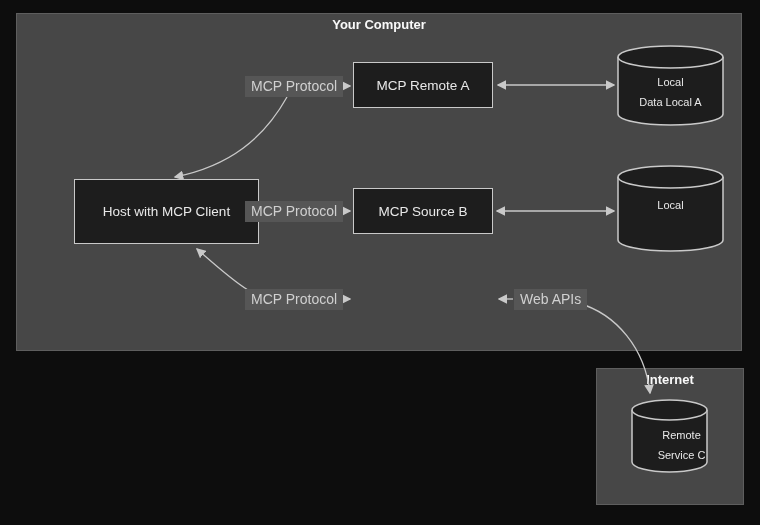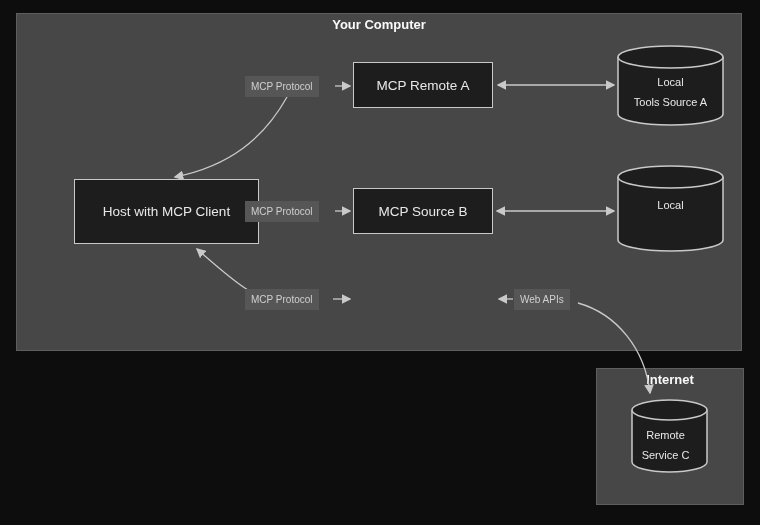--- a/index.html
+++ b/index.html
@@ -28,33 +28,33 @@
     position:absolute;background:var(--node_bg);
     border:1.5px solid var(--stroke);box-sizing:border-box;
     display:flex;flex-direction:column;align-items:center;justify-content:center;
     color:var(--node_text);font-size:13.5px;line-height:21px;text-align:center;
   }
   #host-box{left:39px;top:179px;width:185px;height:65px;margin-left:35px;}
   .server-box{left:353px;width:140px;height:46px;}
   #server-a{top:62px;} #server-b{top:188px;} #server-c{top:276px;}
   .edge-label{
     position:absolute;background:var(--label_bg);color:var(--label_text);
-    font-size:10px;line-height:17px;padding:2px 6px;white-space:nowrap;
+    font-size:14px;line-height:17px;padding:2px 6px;white-space:nowrap;
   }
   #label-protocol-a{left:245px;top:76px;}
   #label-protocol-b{left:245px;top:201px;}
   #label-protocol-c{left:245px;top:289px;}
   #label-web-apis{left:514px;top:289px;}
   .cyl-text{
     position:absolute;color:var(--node_text);font-size:11px;line-height:20px;
     text-align:center;
   }
   #cyl-a-text{left:618px;top:72px;width:105px;}
   #cyl-b-text{left:618px;top:195px;width:105px;}
-  #cyl-c-text{left:628px;top:425px;width:75px;}
+  #cyl-c-text{left:644px;top:425px;width:75px;}
 </style>
 </head>
 <body>
 
 <div id="stage">
 
   <div id="your-computer" class="container-box">
     <div class="container-title" style="top:3px;">Your Computer</div>
   </div>
 
@@ -112,21 +112,21 @@
     <div>MCP Source B</div>
   </div>
 
   <div id="label-protocol-a" class="edge-label">MCP Protocol</div>
   <div id="label-protocol-b" class="edge-label">MCP Protocol</div>
   <div id="label-protocol-c" class="edge-label">MCP Protocol</div>
   <div id="label-web-apis" class="edge-label">Web APIs</div>
 
   <div id="cyl-a-text" class="cyl-text">
     <div>Local</div>
-    <div>Tools Source A</div>
+    <div>Data Local A</div>
   </div>
   <div id="cyl-b-text" class="cyl-text">
     <div>Local</div>
   </div>
   <div id="cyl-c-text" class="cyl-text">
     <div>Remote</div>
     <div>Service C</div>
   </div>
 
 </div>

